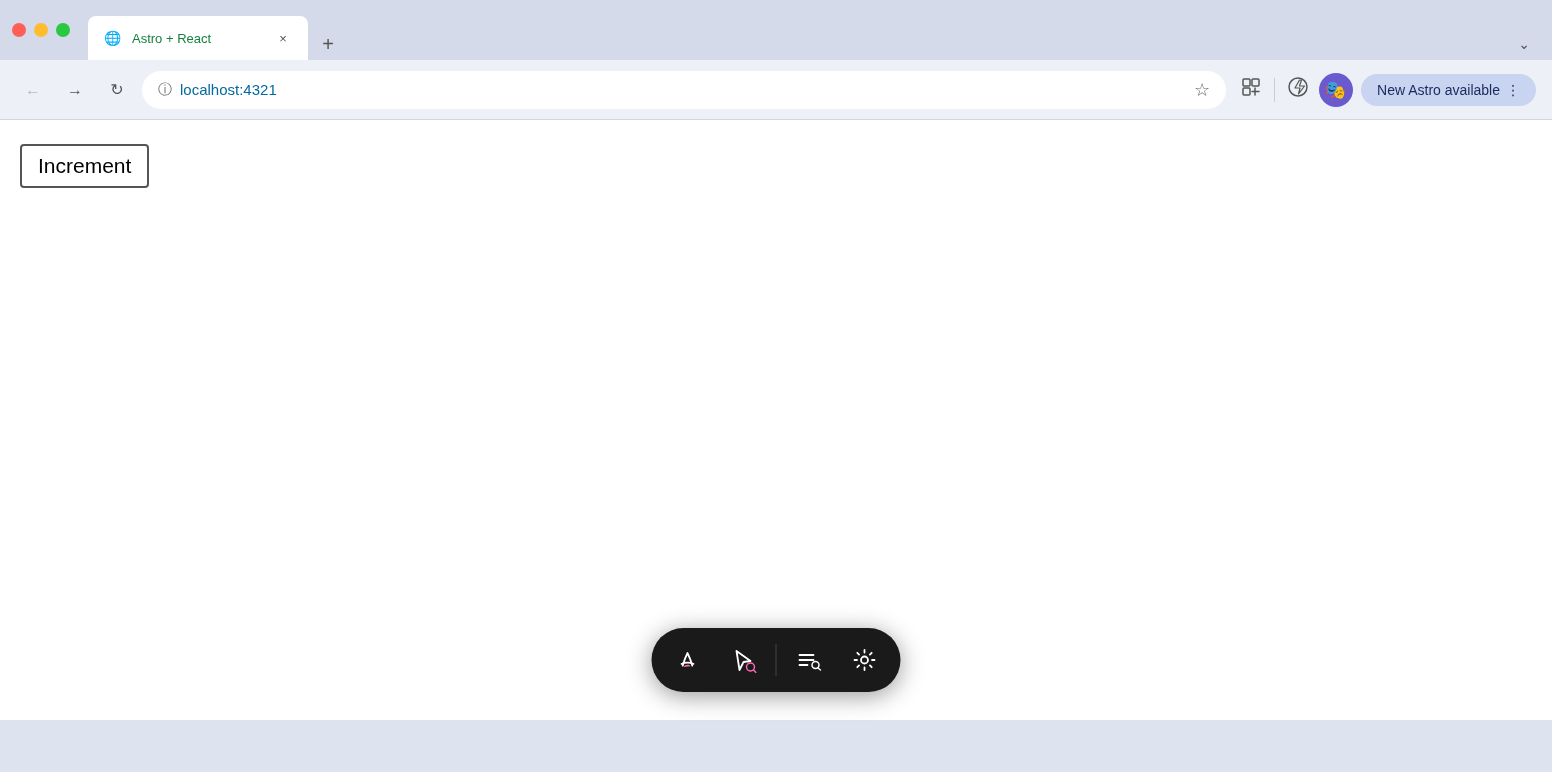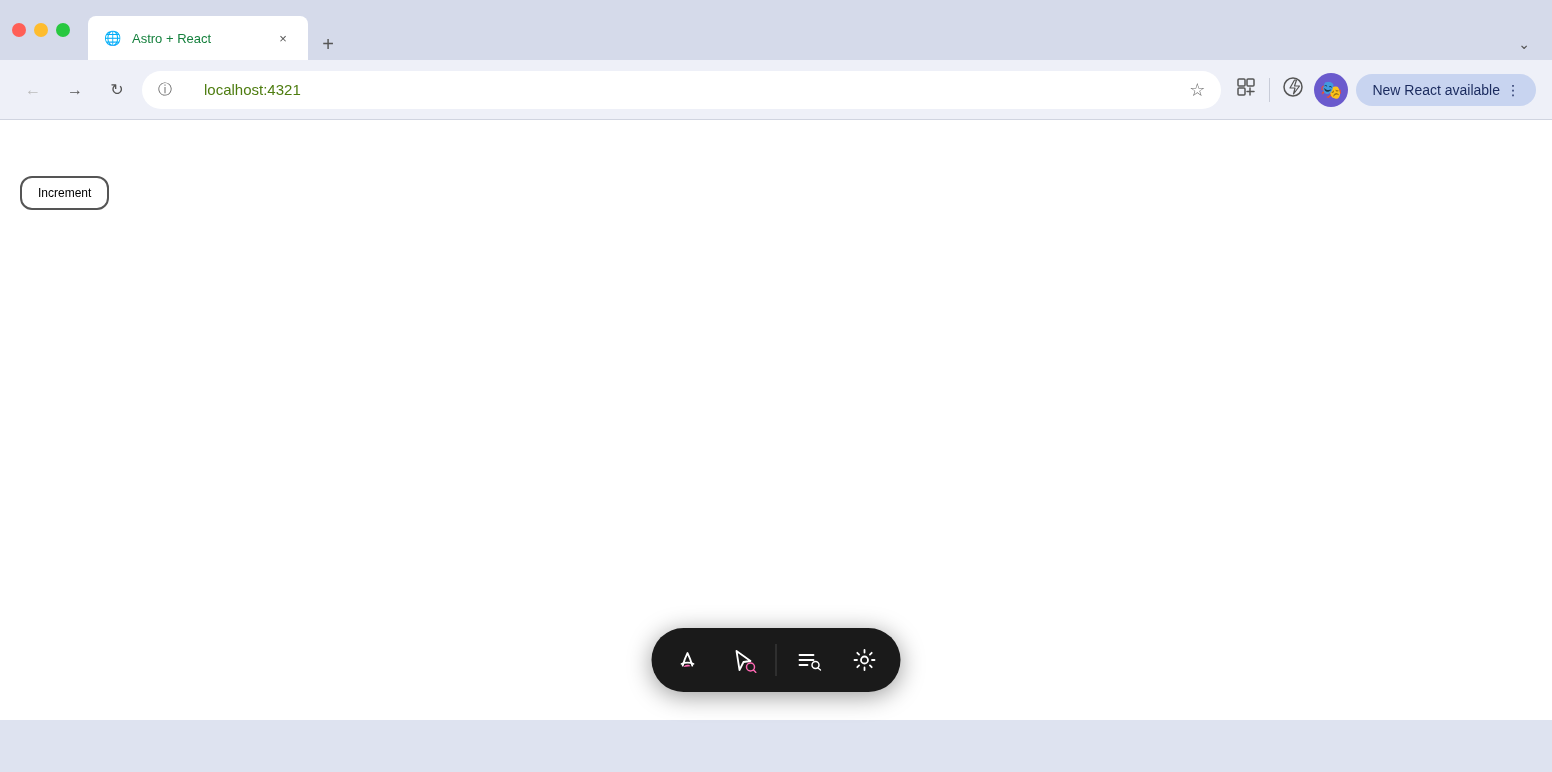--- a/index.html
+++ b/index.html
@@ -147,22 +147,21 @@
     }
     .info-icon {
       color: #666;
       font-size: 14px;
       cursor: pointer;
       flex-shrink: 0;
     }
     .address-text {
       flex: 1;
       font-size: 15px;
-      color: #4d7c0f;
-      margin-left: 24px;
+      color: #0369a1;
     }
     .bookmark-btn {
       color: #666;
       font-size: 18px;
       cursor: pointer;
       flex-shrink: 0;
     }
 
     .nav-actions {
       display: flex;
@@ -226,27 +225,26 @@
     }
     .count-text {
       font-size: 22px;
       font-weight: 600;
       color: #000;
       margin-bottom: 20px;
     }
     .increment-btn {
       background: #ffffff;
       border: 2px solid #555;
-      border-radius: 12px;
+      border-radius: 4px;
       padding: 8px 16px;
-      font-size: 12px;
+      font-size: 21px;
       color: #000;
       cursor: pointer;
       font-family: inherit;
-      margin-top: 32px;
     }
 
     
     .dev-toolbar {
       position: absolute;
       bottom: 28px;
       left: 50%;
       transform: translateX(-50%);
       background: #1a1a1a;
       border-radius: 40px;
@@ -345,21 +343,21 @@
           <circle cx="11" cy="11" r="9" stroke="#555" stroke-width="1.5" fill="none"></circle>
           <path d="M12.5 4L8 12h5l-1.5 6 6-8h-5l2-6z" stroke="#555" stroke-width="1.2" fill="none" stroke-linejoin="round"></path>
         </svg>
       </span>
     </button>
     <button class="avatar-btn">
       <span>🎭</span>
     </button>
   </div>
   <button class="new-chrome-btn">
-    <span>New React available</span>
+    <span>New Astro available</span>
     <span>⋮</span>
   </button>
 </div>
 
 <div class="page-content">
   <button class="increment-btn">Increment</button>
 
   
   <div class="dev-toolbar">
     <button class="toolbar-btn">

